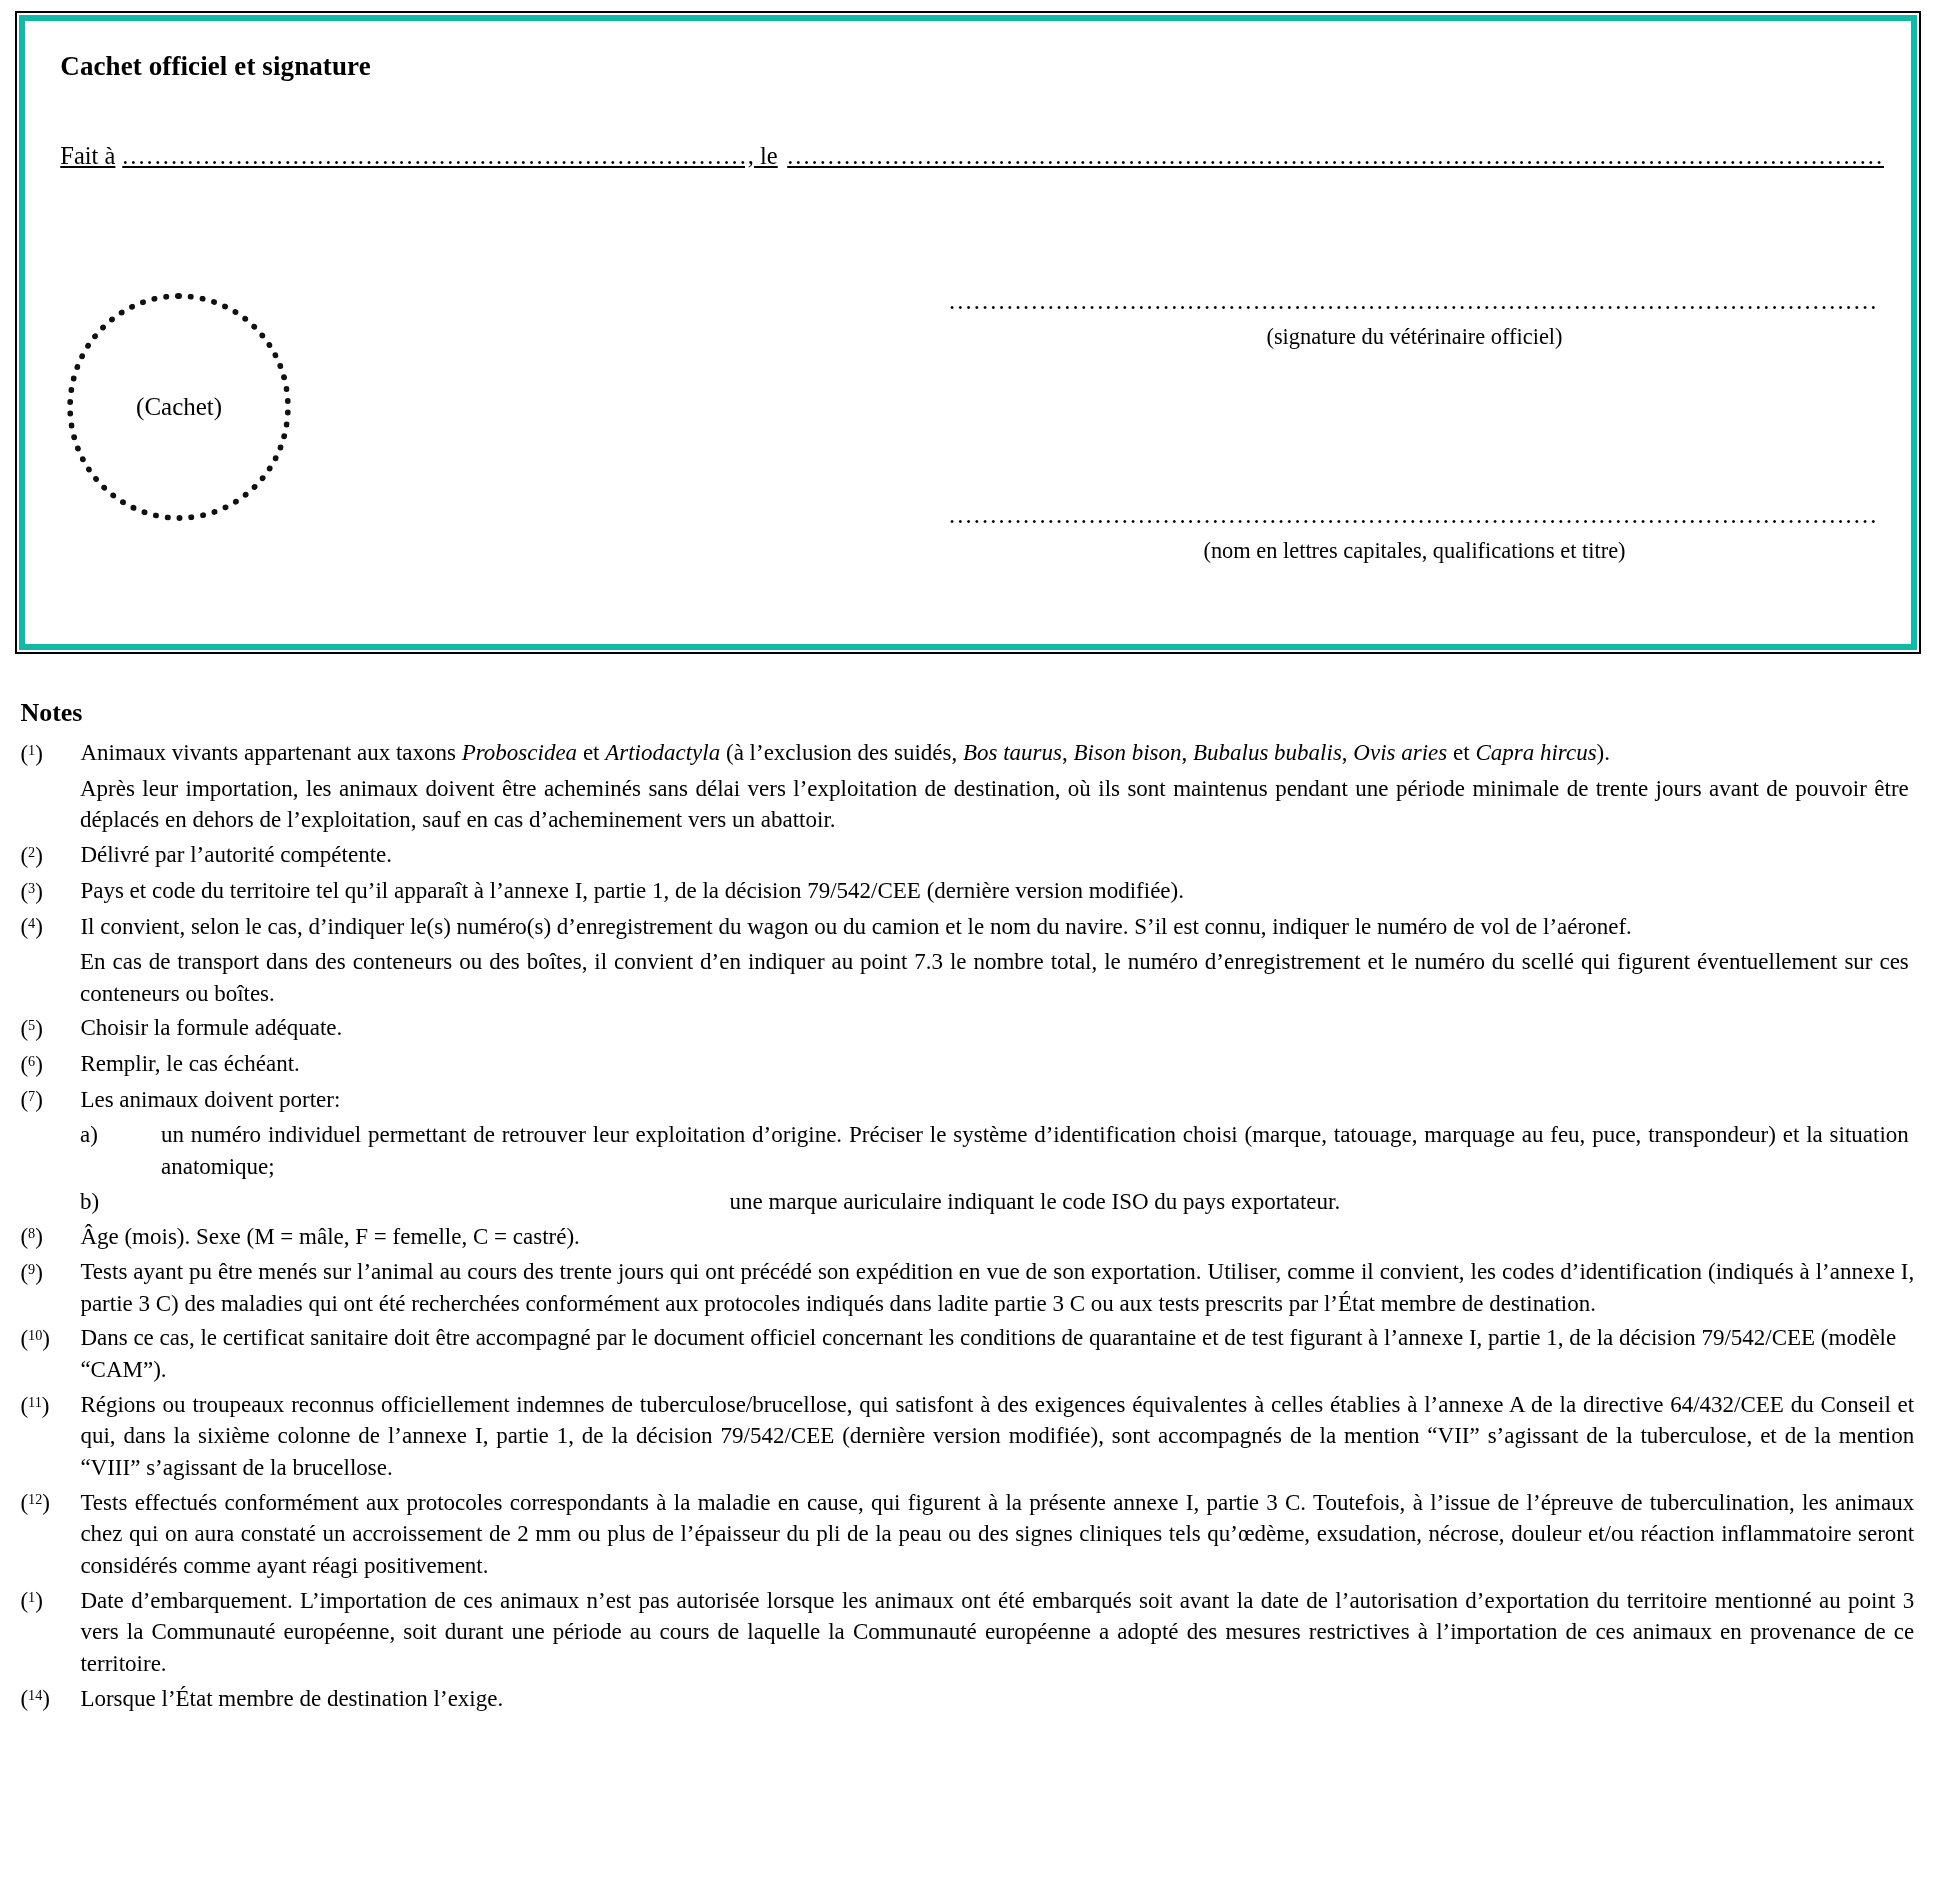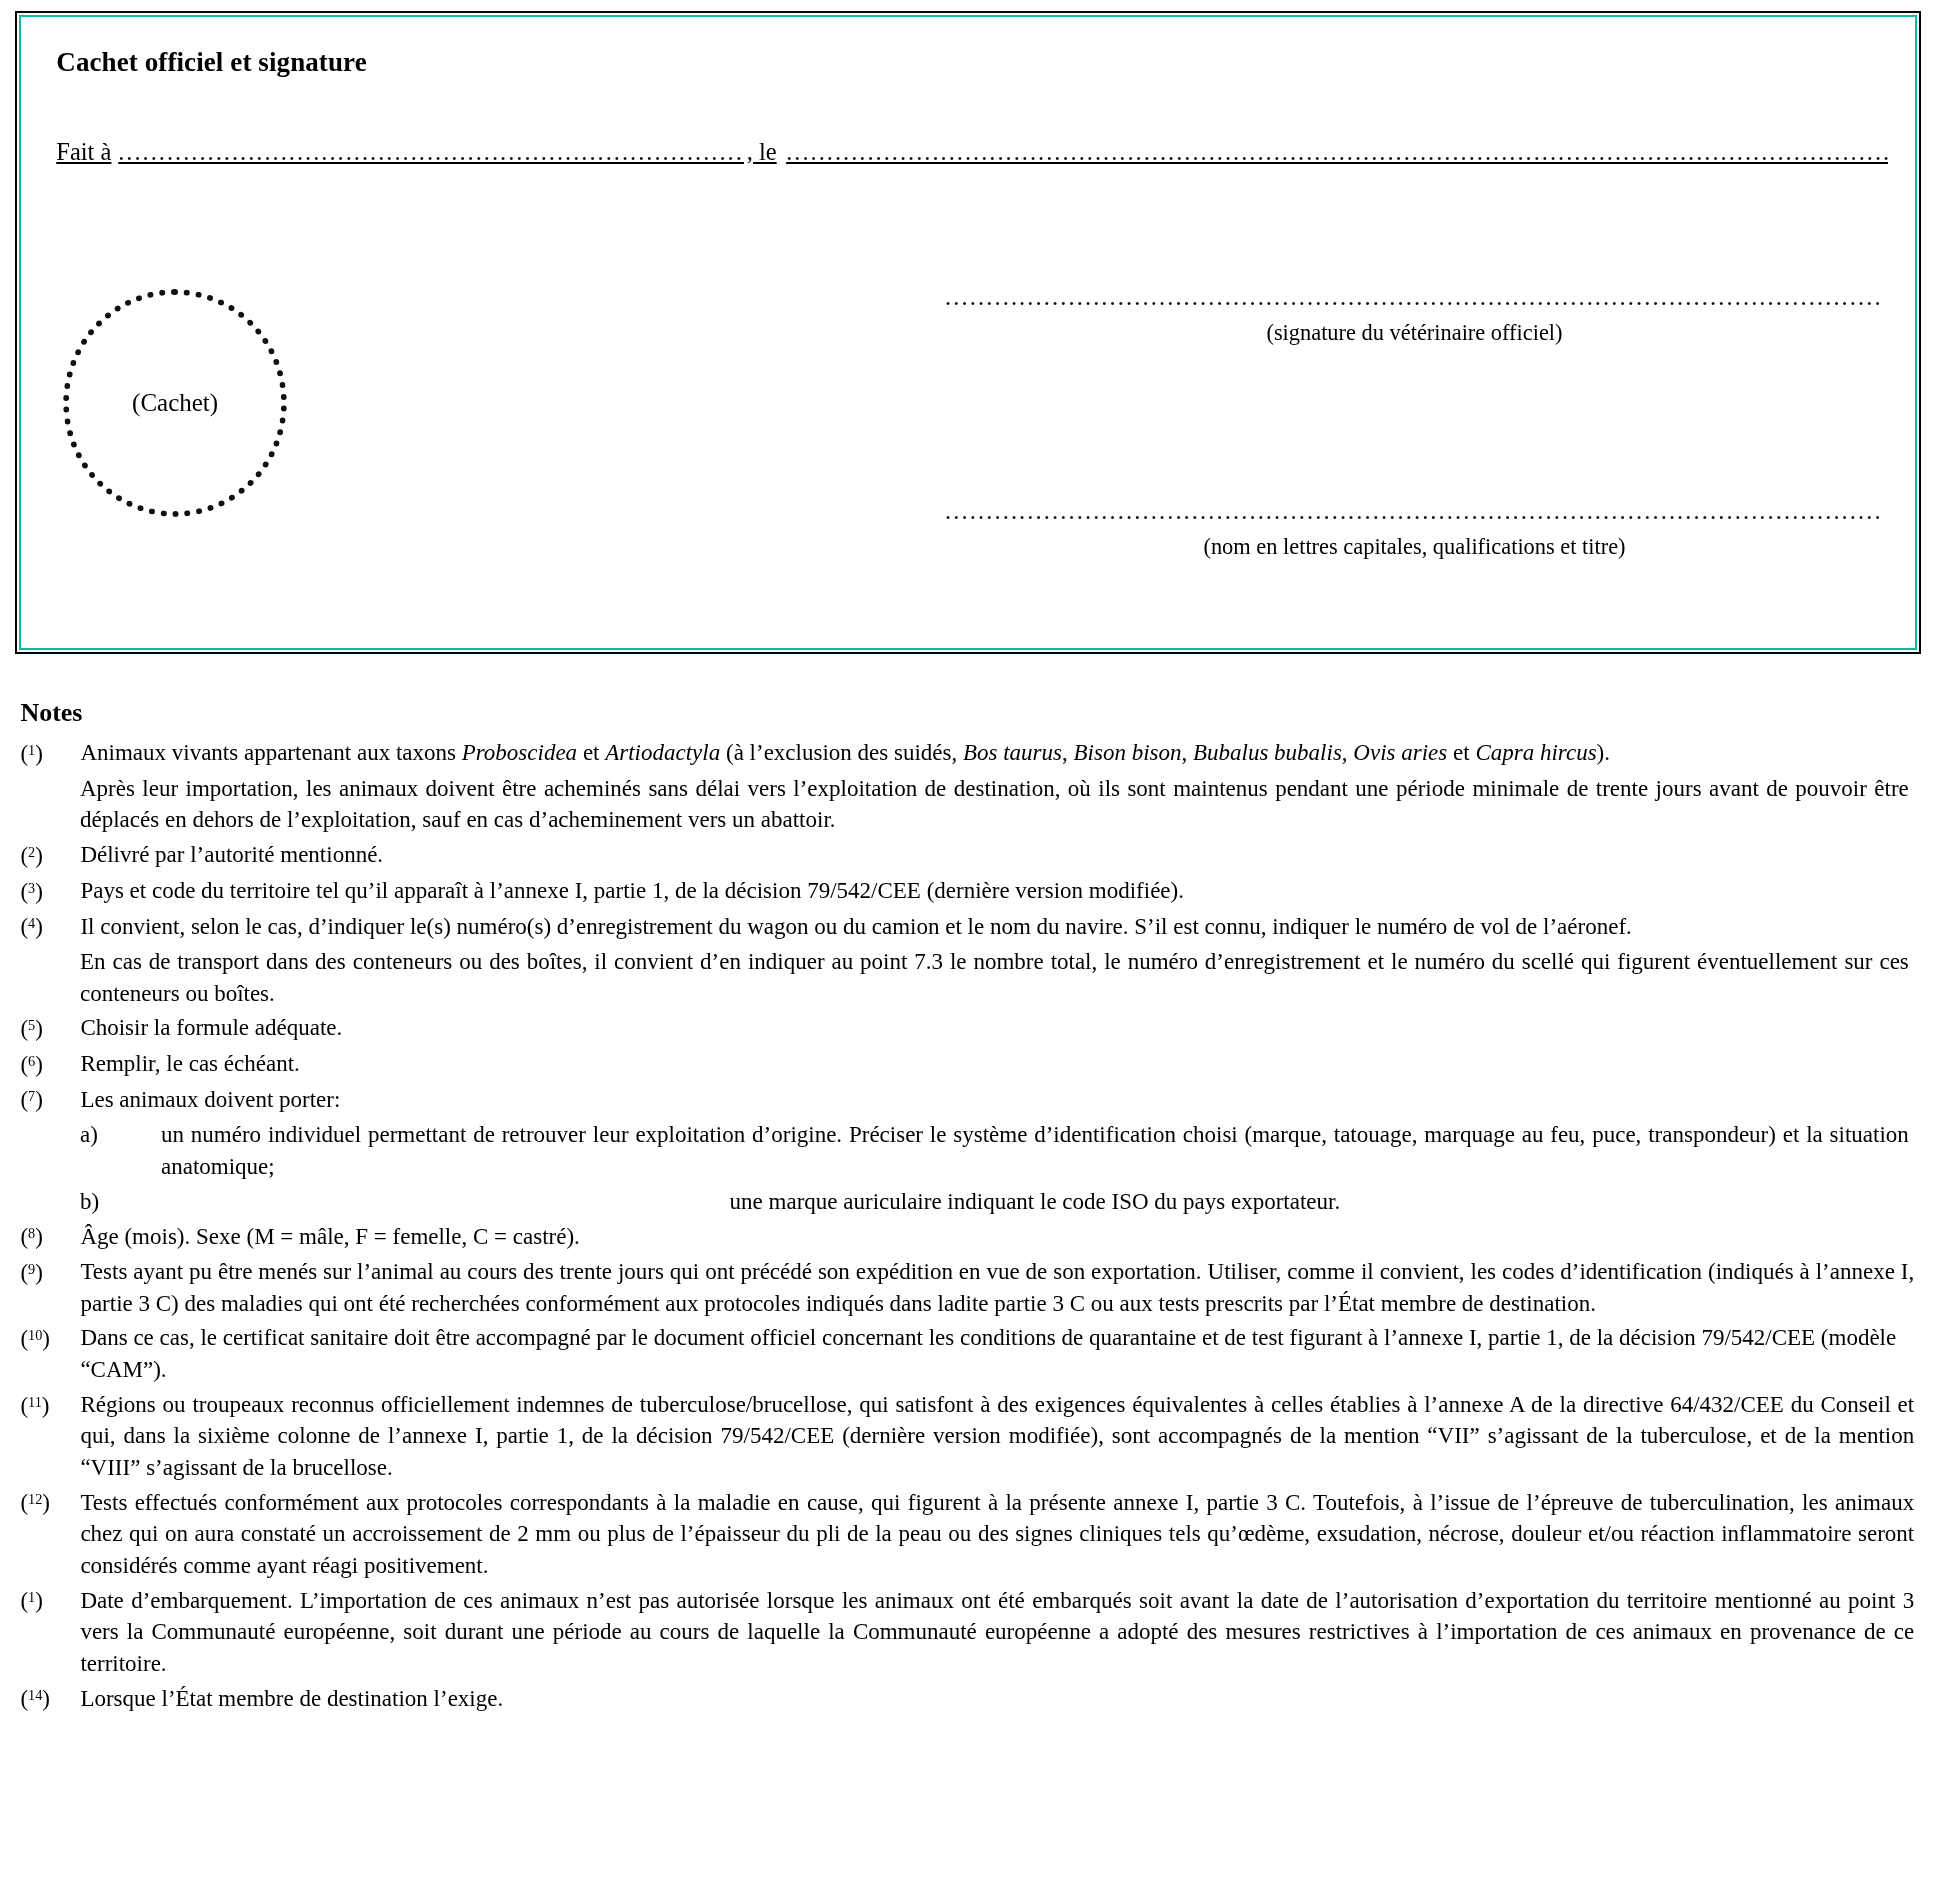--- a/index.html
+++ b/index.html
@@ -15,21 +15,21 @@
     -webkit-font-smoothing: antialiased;
   }
 
   .page {
     width: 1936px;
     padding: 9.5px 15px 13.6px 15px;
   }
 
   
   .stamp-box {
-    border: 2px solid #14b8a6;
+    border: 6px solid #14b8a6;
     outline: 2px solid #000;
     outline-offset: 2.7px;
     margin: 5.4px 4.1px 0 4.1px;
     height: 635px;
     position: relative;
     padding: 23px 27px 0 27px;
   }
 
   .box-title {
     font-size: 27px;
@@ -179,21 +179,21 @@
   <div class="notes-title">Notes</div>
 
   <div id="notes-list">
       <div class="note">
         <div class="note-marker">(<sup>1</sup>)</div>
         <div class="note-body nojust">Animaux vivants appartenant aux taxons <i>Proboscidea</i> et <i>Artiodactyla</i> (à l’exclusion des suidés, <i>Bos taurus</i>, <i>Bison bison</i>, <i>Bubalus bubalis</i>, <i>Ovis aries</i> et <i>Capra hircus</i>).</div>
       </div>
       <div class="note-cont">Après leur importation, les animaux doivent être acheminés sans délai vers l’exploitation de destination, où ils sont maintenus pendant une période minimale de trente jours avant de pouvoir être déplacés en dehors de l’exploitation, sauf en cas d’acheminement vers un abattoir.</div>
       <div class="note">
         <div class="note-marker">(<sup>2</sup>)</div>
-        <div class="note-body nojust">Délivré par l’autorité mentionné.</div>
+        <div class="note-body nojust">Délivré par l’autorité compétente.</div>
       </div>
       <div class="note">
         <div class="note-marker">(<sup>3</sup>)</div>
         <div class="note-body nojust">Pays et code du territoire tel qu’il apparaît à l’annexe I, partie 1, de la décision 79/542/CEE (dernière version modifiée).</div>
       </div>
       <div class="note">
         <div class="note-marker">(<sup>4</sup>)</div>
         <div class="note-body nojust">Il convient, selon le cas, d’indiquer le(s) numéro(s) d’enregistrement du wagon ou du camion et le nom du navire. S’il est connu, indiquer le numéro de vol de l’aéronef.</div>
       </div>
       <div class="note-cont">En cas de transport dans des conteneurs ou des boîtes, il convient d’en indiquer au point 7.3 le nombre total, le numéro d’enregistrement et le numéro du scellé qui figurent éventuellement sur ces conteneurs ou boîtes.</div>

